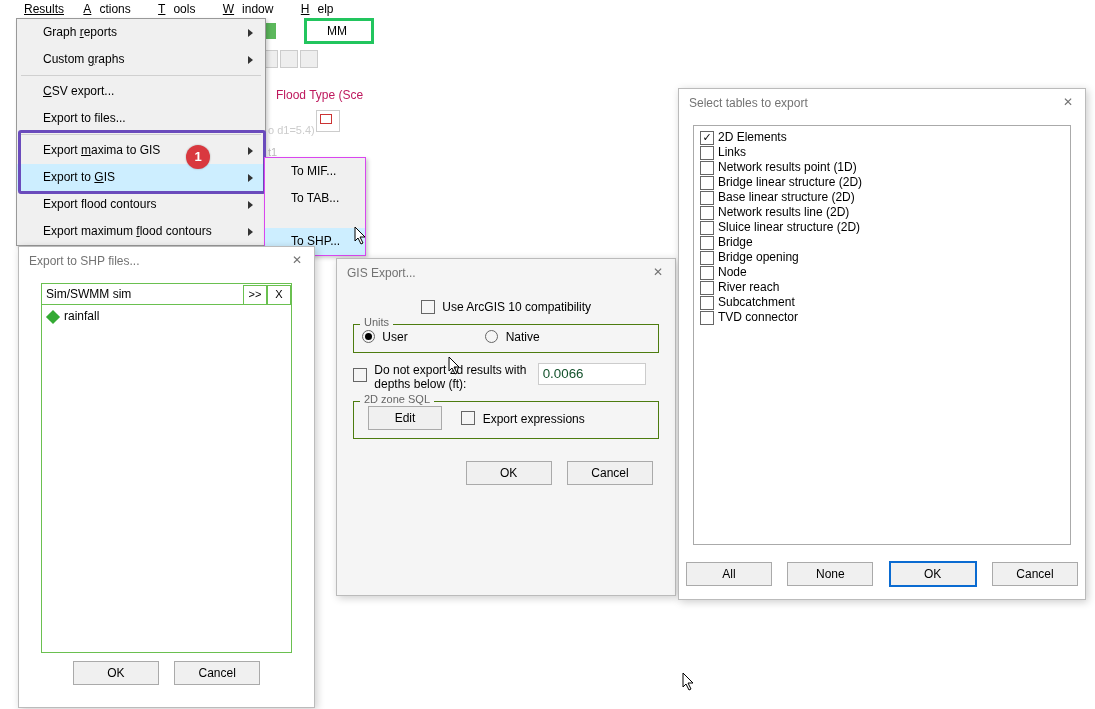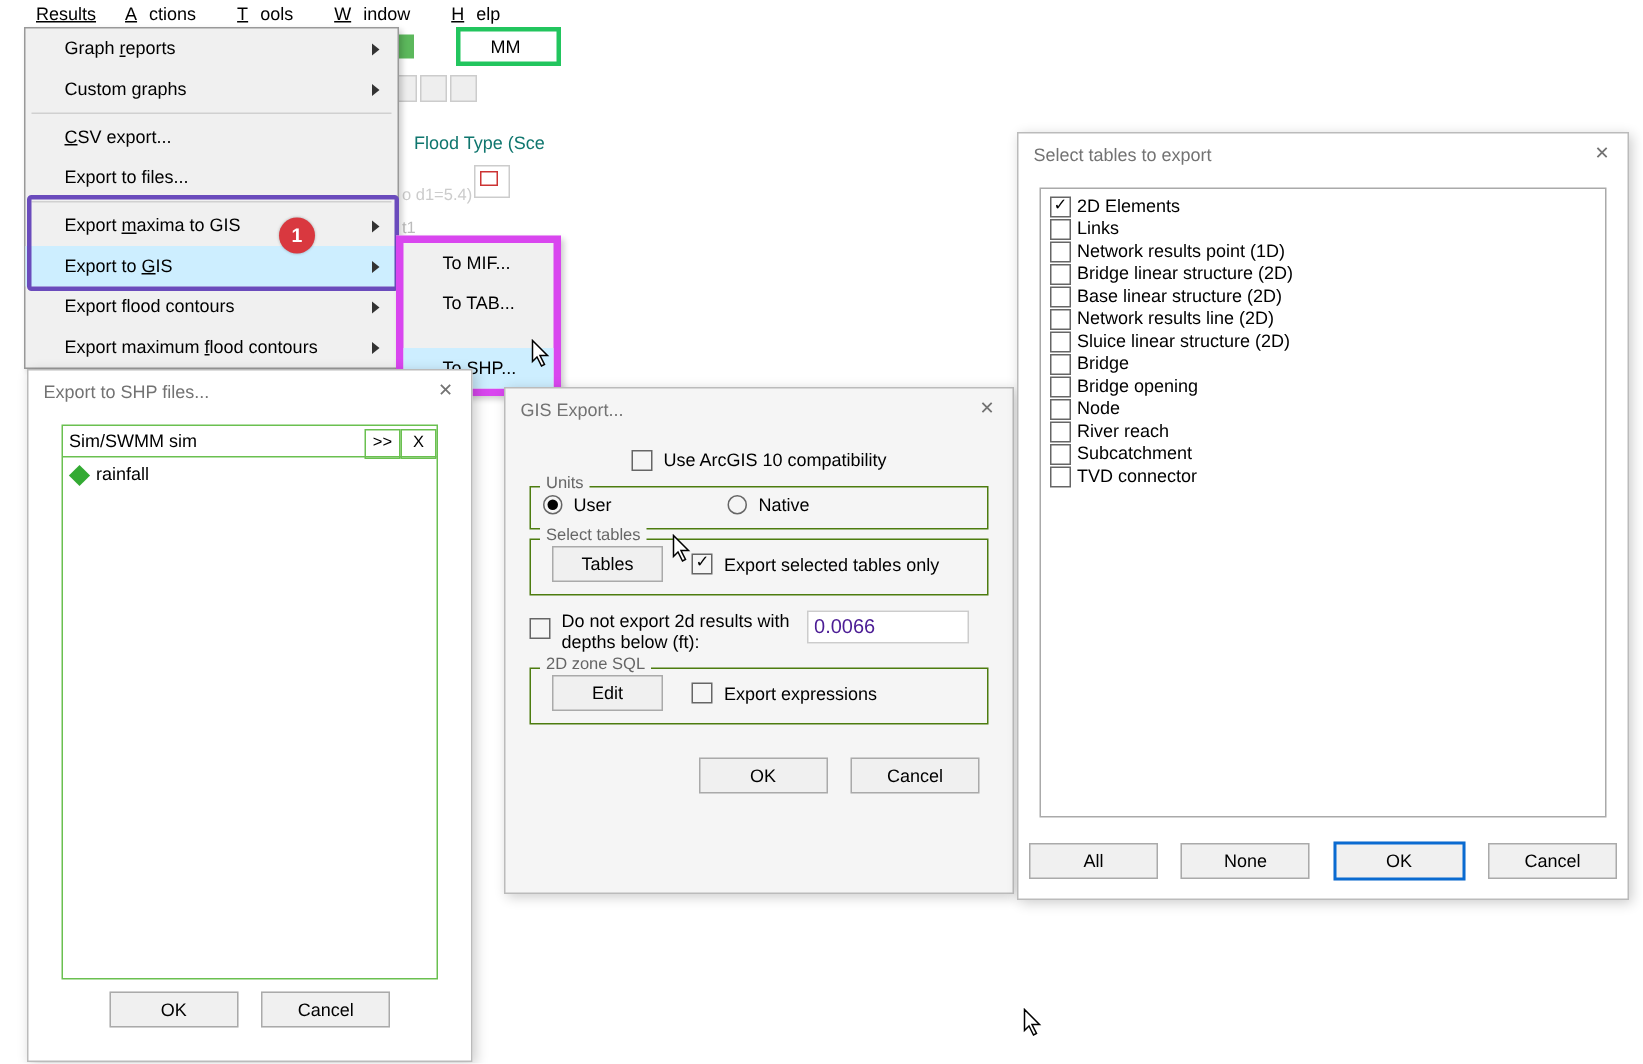--- a/index.html
+++ b/index.html
@@ -8,30 +8,30 @@
   .menu-bar span u { text-decoration:underline; }
   .results-open { background:#fff; }
 
   .icon-row { position:absolute; left:260px; top:20px; height:22px; display:flex; align-items:center; }
   .icon-row .box { width:16px; height:16px; background:#5cb85c; margin-right:2px; }
   .mm-box { position:absolute; left:304px; top:18px; width:44px; height:20px; border:3px solid #22c55e; background:#fff; padding-left:20px; line-height:20px; }
 
   .sub-icons { position:absolute; left:260px; top:48px; height:22px; display:flex; align-items:center; gap:2px; }
   .sub-icons span { width:16px; height:16px; background:#eee; border:1px solid #ccc; }
 
-  .flood-label { position:absolute; left:276px; top:88px; color:#0f766e; font-size:12px; }
+  .flood-label { position:absolute; left:276px; top:88px; color:#be185d; font-size:12px; }
 
   .menu-panel { position:absolute; left:16px; top:18px; width:248px; background:#f0f0f0; border:1px solid #999; box-shadow:2px 2px 4px rgba(0,0,0,.2); }
   .menu-panel .mi { height:27px; line-height:27px; padding-left:26px; position:relative; }
   .menu-panel .mi.arrow::after { content:''; position:absolute; right:12px; top:10px; width:0; height:0; border-top:4px solid transparent; border-bottom:4px solid transparent; border-left:5px solid #333; }
   .menu-panel .mi.hover { background:#cdeeff; }
   .menu-panel .sep { height:1px; background:#d0d0d0; margin:2px 4px; }
   .hl-border { border:3px solid #6a4bbc; border-radius:3px; position:absolute; left:18px; top:130px; width:242px; height:58px; pointer-events:none; }
 
-  .sub-menu { position:absolute; left:264px; top:157px; width:100px; background:#f0f0f0; border:5px solid #d946ef; box-shadow:2px 2px 4px rgba(0,0,0,.2); }
+  .sub-menu { position:absolute; left:264px; top:157px; width:100px; background:#f0f0f0; border:1px solid #d946ef; box-shadow:2px 2px 4px rgba(0,0,0,.2); }
   .sub-menu .mi { height:27px; line-height:27px; padding-left:26px; }
   .sub-menu .mi.hover { background:#cdeeff;margin-top:16px; }
 
   .badge { position:absolute; width:24px; height:24px; background:#d9383f; color:#fff; font-weight:bold; font-size:13px; text-align:center; line-height:24px; border-radius:12px; box-shadow:0 0 2px rgba(0,0,0,.3); }
 
   
   .dlg { position:absolute; background:#fff; border:1px solid #bbb; box-shadow:2px 2px 8px rgba(0,0,0,.2); }
   .dlg .title { height:28px; line-height:28px; padding-left:10px; color:#737373; position:relative; }
   .dlg .title .close { position:absolute; right:8px; top:4px; width:18px; height:18px; text-align:center; line-height:18px; cursor:pointer; }
 
@@ -47,21 +47,21 @@
 
   
   .d2 { left:336px; top:258px; width:338px; height:336px; background:#f5f5f5; }
   .d2 .body { padding:8px 16px; }
   .fieldset { border:1px solid #4d7c0f; margin:6px 0; padding:4px 8px 8px 8px; position:relative; }
   .fieldset .legend { position:absolute; top:-9px; left:6px; background:#f5f5f5; padding:0 4px; color:#666; font-size:11px; }
   .chk { display:inline-block; width:12px; height:12px; border:1px solid #666; margin-right:4px; vertical-align:middle; }
   .chk.checked::after { content:'✓'; font-size:11px; line-height:10px; display:block; text-align:center; }
   .radio { display:inline-block; width:11px; height:11px; border:1px solid #666; border-radius:50%; margin-right:4px; vertical-align:middle; position:relative; }
   .radio.sel::after { content:''; position:absolute; left:2px; top:2px; width:7px; height:7px; background:#000; border-radius:50%; }
-  .d2 input[type=text] { width:100px; height:18px; border:1px solid #ccc; background:#fff; padding-left:4px; color:#4c1d95; }
+  .d2 input[type=text] { width:100px; height:18px; border:1px solid #ccc; background:#fff; padding-left:4px; color:#14532d; }
   .d2 .buttons { text-align:right; padding:8px 16px; }
   label { vertical-align:middle; }
 
   
   .d3 { left:678px; top:88px; width:406px; height:510px; }
   .d3 .list { margin:8px 14px; border:1px solid #aaa; height:410px; background:#fff; padding:4px 6px; overflow:hidden; }
   .d3 .list .row { height:15px; line-height:15px; white-space:nowrap; }
   .d3 .buttons { text-align:center; padding:8px 0; }
   .d3 .btn.primary { border:2px solid #0a6bd1; }
 
@@ -150,27 +150,20 @@
     <div class="fieldset">
       <span class="legend">Units</span>
       <span style="display:inline-block;width:120px;">
         <span class="radio sel"></span>
         <label>User</label>
       </span>
       <span>
         <span class="radio"></span>
         <label>Native</label>
       </span>
-    </div>
-    <div class="fieldset">
-      <span class="legend">Select tables</span>
-      <span class="btn" style="min-width:60px;">Tables</span>
-      &nbsp;&nbsp;
-      <span class="chk checked"></span>
-      <label>Export selected tables only</label>
     </div>
     <div style="margin:10px 0;">
       <span class="chk"></span>
       <label style="display:inline-block;width:160px;vertical-align:top;">Do not export 2d results with depths below (ft):</label>
       <input type="text" value="0.0066" style="">
     </div>
     <div class="fieldset">
       <span class="legend">2D zone SQL</span>
       <span class="btn" style="min-width:60px;">Edit</span>
       &nbsp;&nbsp;

